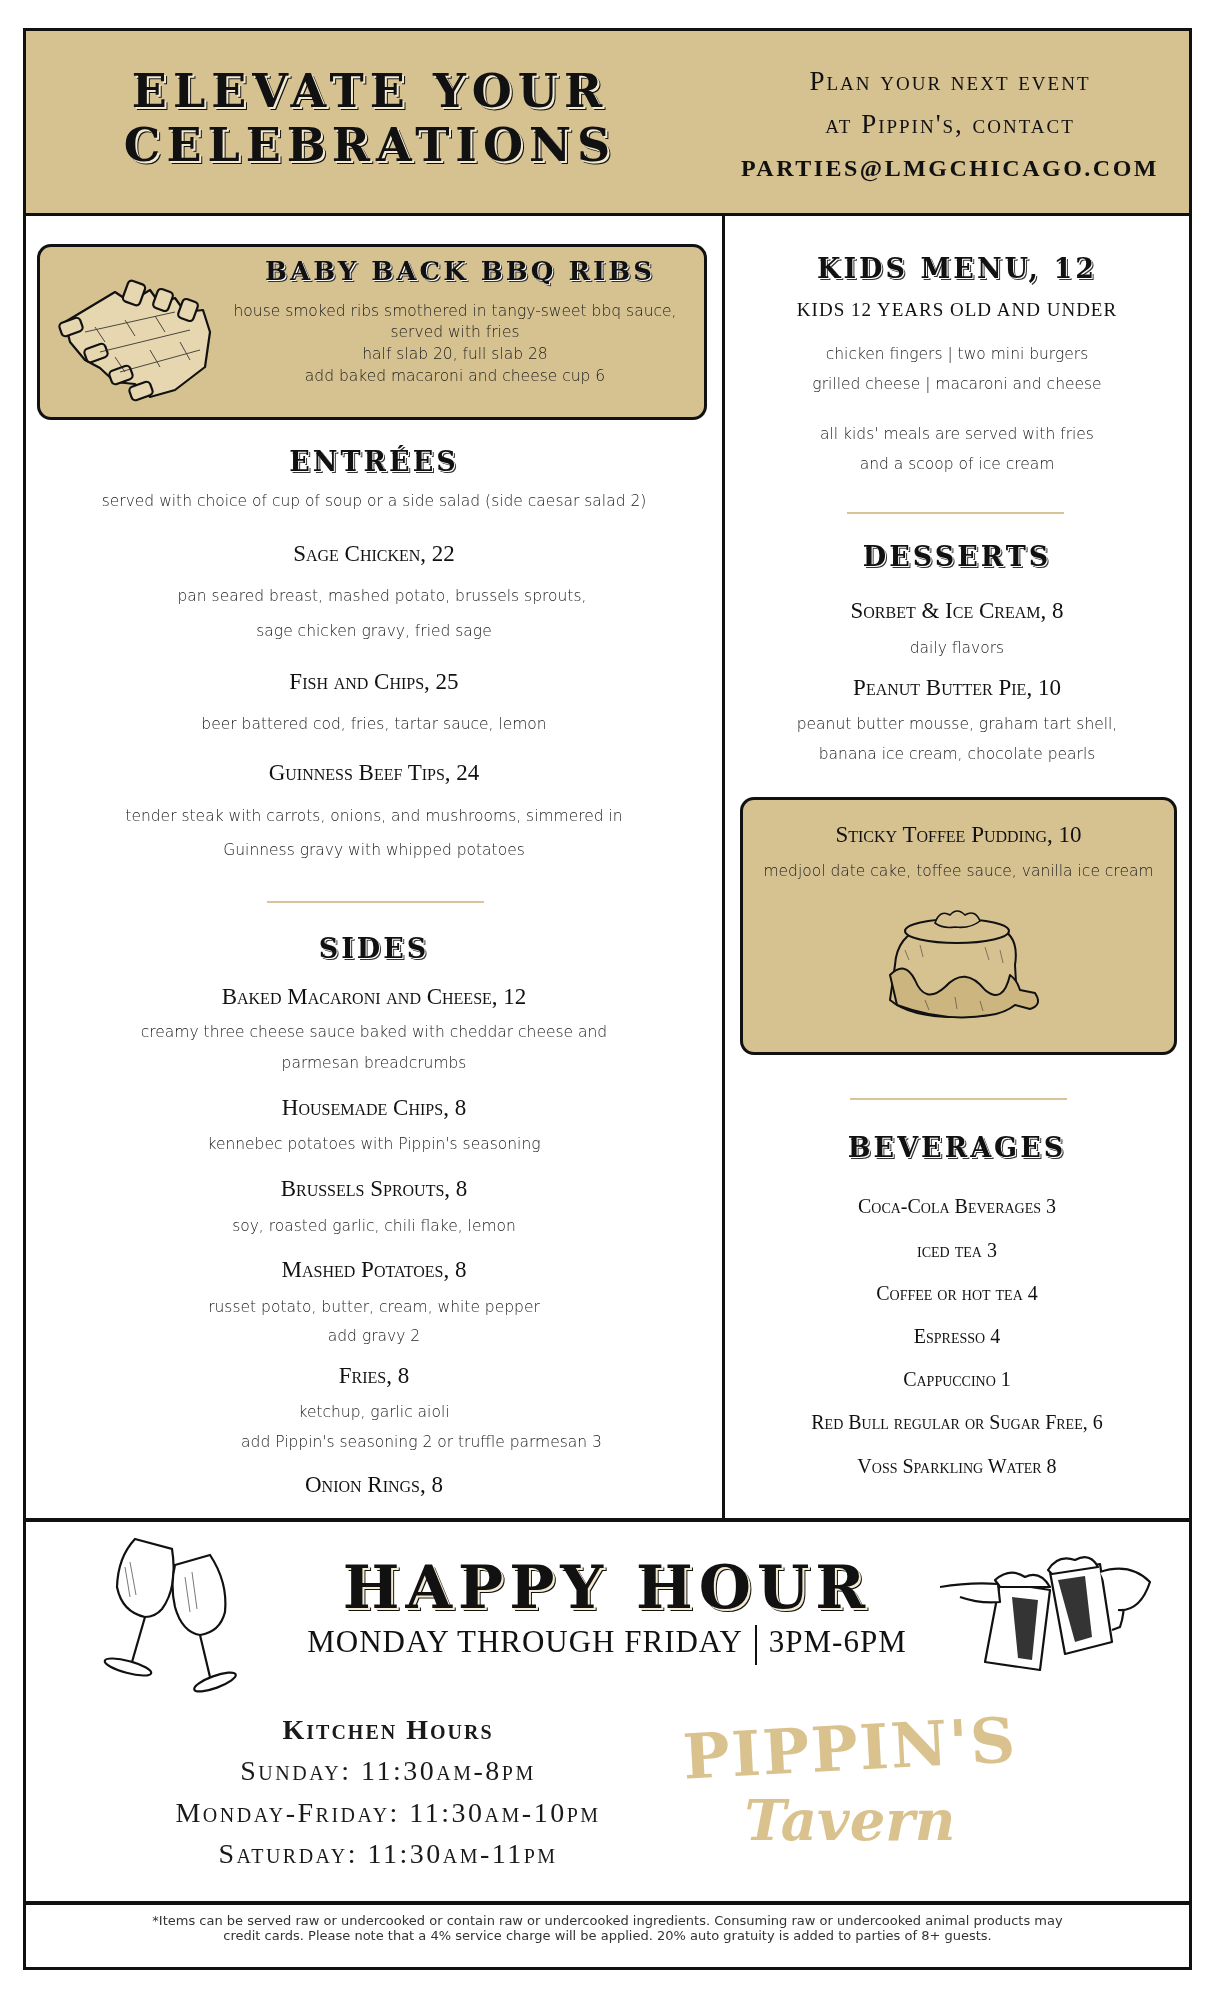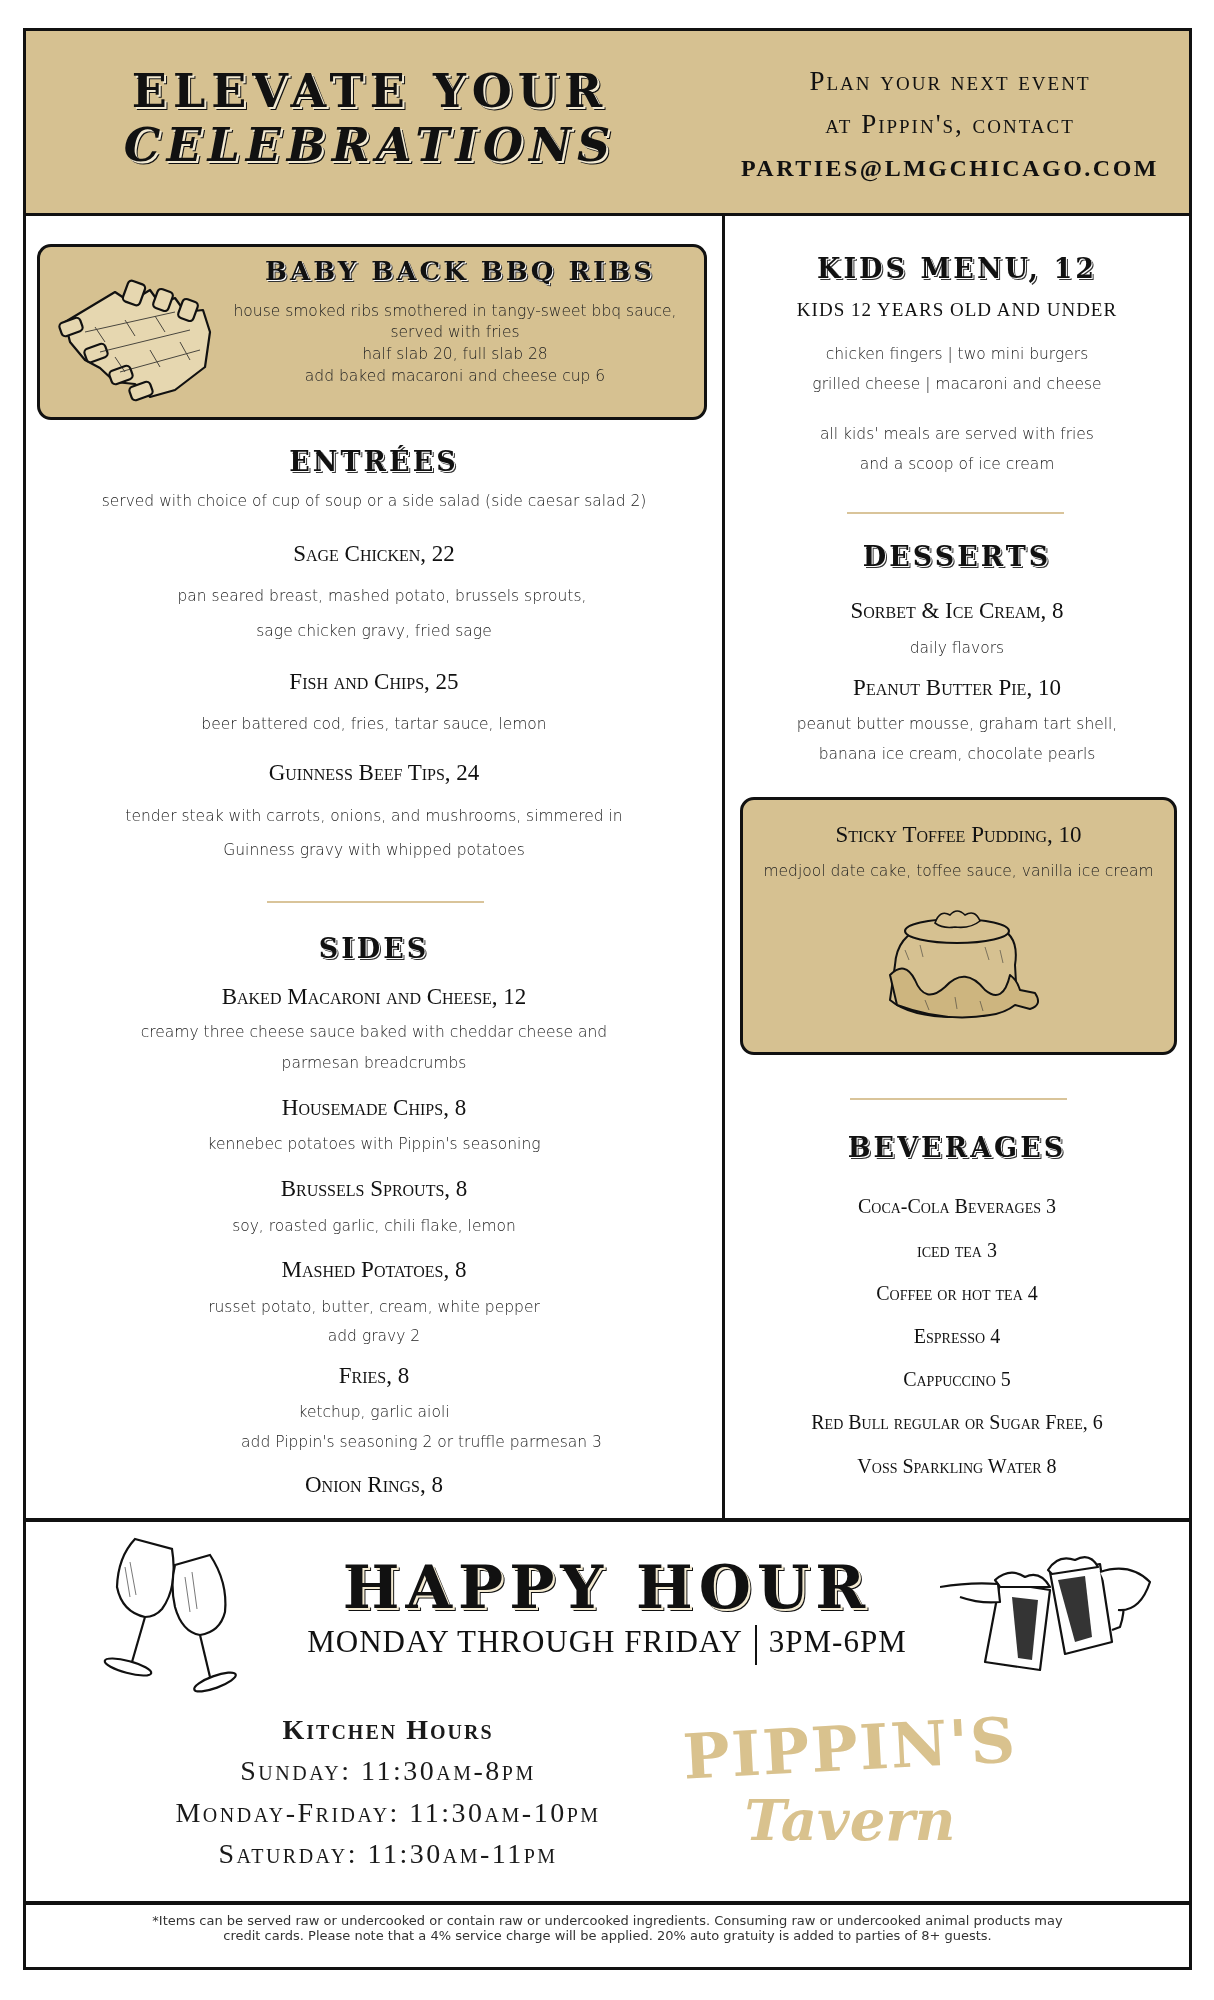--- a/index.html
+++ b/index.html
@@ -51,21 +51,21 @@
 
   .footer-text { font-family: "DejaVu Sans", sans-serif; font-size: 13px; line-height: 15px; color: #333; text-align: center; }
 </style>
 </head>
 <body>
 
 <div class="frame"></div>
 
 <div class="header"></div>
 <div class="abs c engraved title-big" style="left:60px; top:66px; width:620px;">Elevate Your</div>
-<div class="abs c engraved title-big" style="left:60px; top:120px; width:620px;font-style:italic;">Celebrations</div>
+<div class="abs c engraved title-big" style="left:60px; top:120px; width:620px;">Celebrations</div>
 
 <div class="abs c hdr-right" style="left:725px; top:66px; width:450px;">Plan your next event</div>
 <div class="abs c hdr-right" style="left:725px; top:109px; width:450px;">at Pippin's, contact</div>
 <div class="abs c hdr-email" style="left:725px; top:155px; width:450px;">parties@lmgchicago.com</div>
 
 <div class="col-divider"></div>
 <div class="main-bottom"></div>
 <div class="footer-top"></div>
 
 <div class="tan-box" style="left:37px; top:244px; width:670px; height:176px;"></div>
@@ -182,21 +182,21 @@
   </svg>
 </div>
 
 <div class="rule" style="left:850px; top:1098px; width:217px;"></div>
 
 <div class="abs c engraved engraved-light section-title" style="left:725px; top:1132px; width:464px;">Beverages</div>
 <div class="abs c sc bev" style="left:725px; top:1195px; width:464px;">Coca-Cola Beverages 3</div>
 <div class="abs c sc bev" style="left:725px; top:1239px; width:464px;">iced tea  3</div>
 <div class="abs c sc bev" style="left:725px; top:1282px; width:464px;">Coffee or hot tea 4</div>
 <div class="abs c sc bev" style="left:725px; top:1325px; width:464px;">Espresso 4</div>
-<div class="abs c sc bev" style="left:725px; top:1368px; width:464px;">Cappuccino 5</div>
+<div class="abs c sc bev" style="left:725px; top:1368px; width:464px;">Cappuccino 1</div>
 <div class="abs c sc bev" style="left:725px; top:1411px; width:464px;">Red Bull regular or Sugar Free, 6</div>
 <div class="abs c sc bev" style="left:725px; top:1455px; width:464px;">Voss Sparkling Water 8</div>
 
 <div class="abs" style="left:100px; top:1537px; width:160px; height:158px;">
   <svg width="160" height="158" viewBox="0 0 160 158">
     <g fill="#fff" stroke="#111" stroke-width="2.2">
       <path d="M35 2 L72 12 Q78 50 62 72 Q55 80 45 80 Q22 75 17 50 Q18 20 35 2 Z"></path>
       <path d="M45 80 L32 125"></path>
       <ellipse cx="28" cy="130" rx="24" ry="6" transform="rotate(15 28 130)"></ellipse>
       <path d="M75 28 L110 18 Q128 45 125 75 Q120 95 100 98 Q82 95 75 70 Q70 48 75 28 Z"></path>

